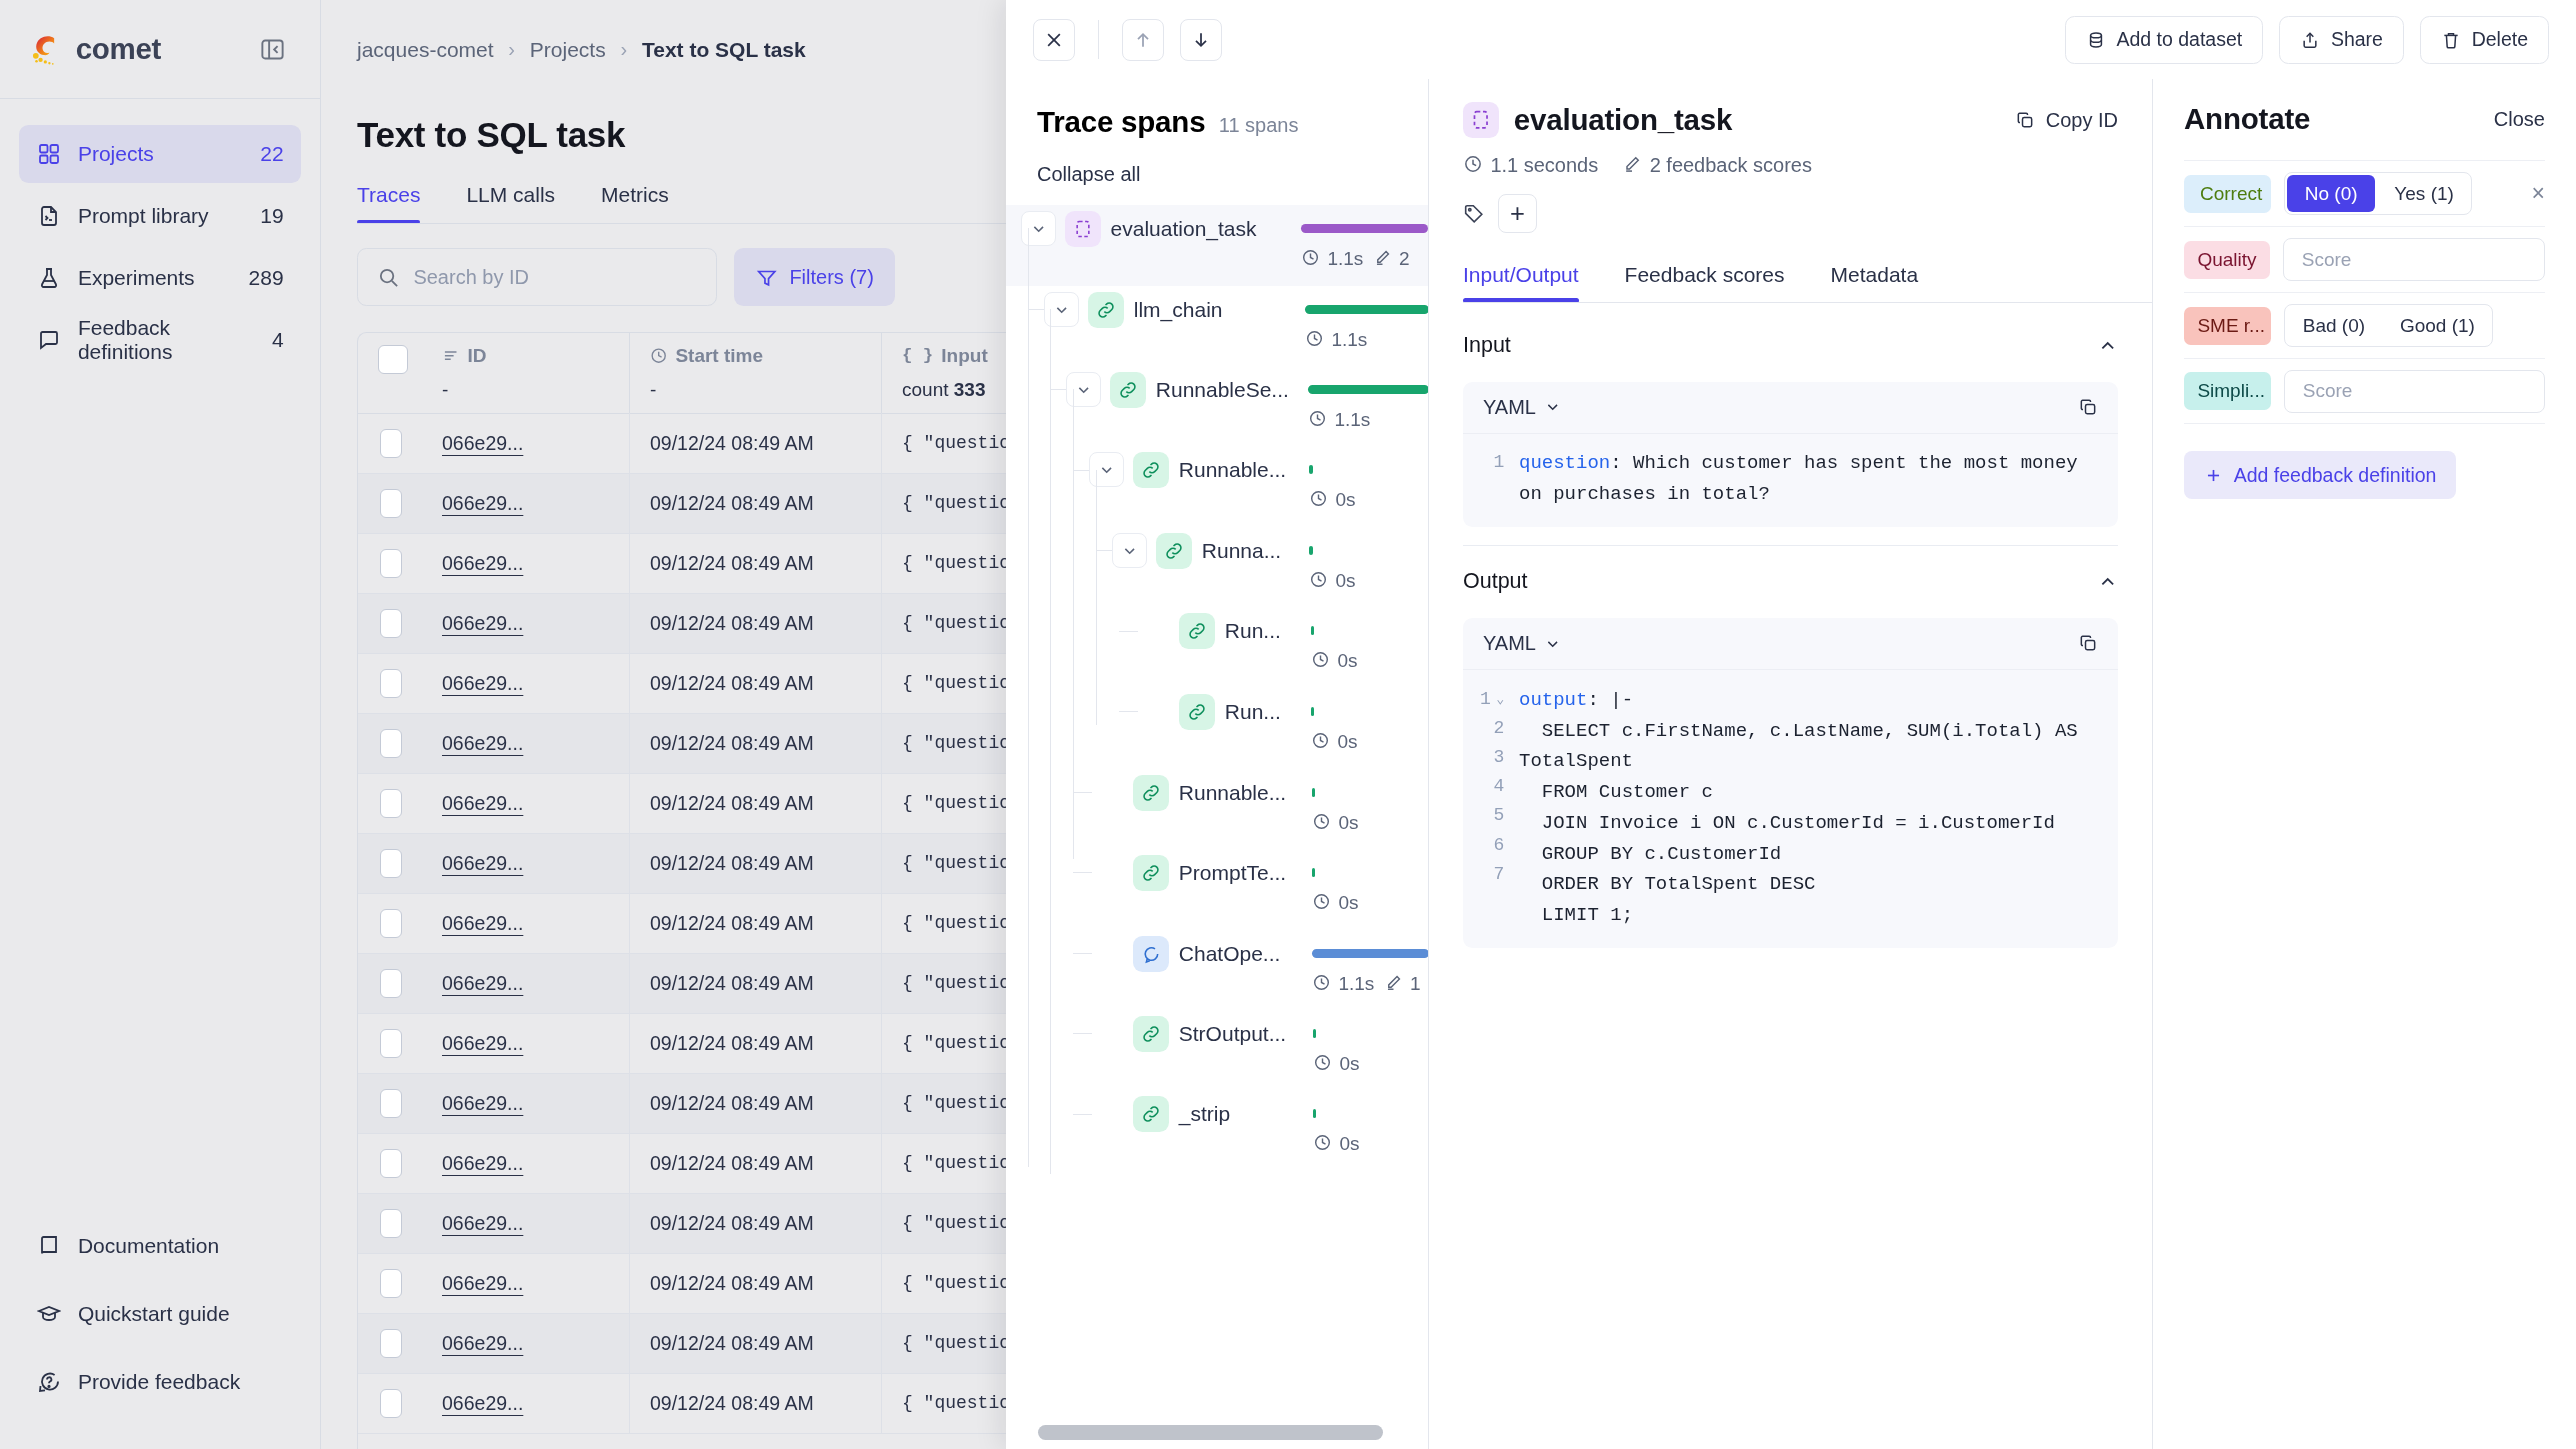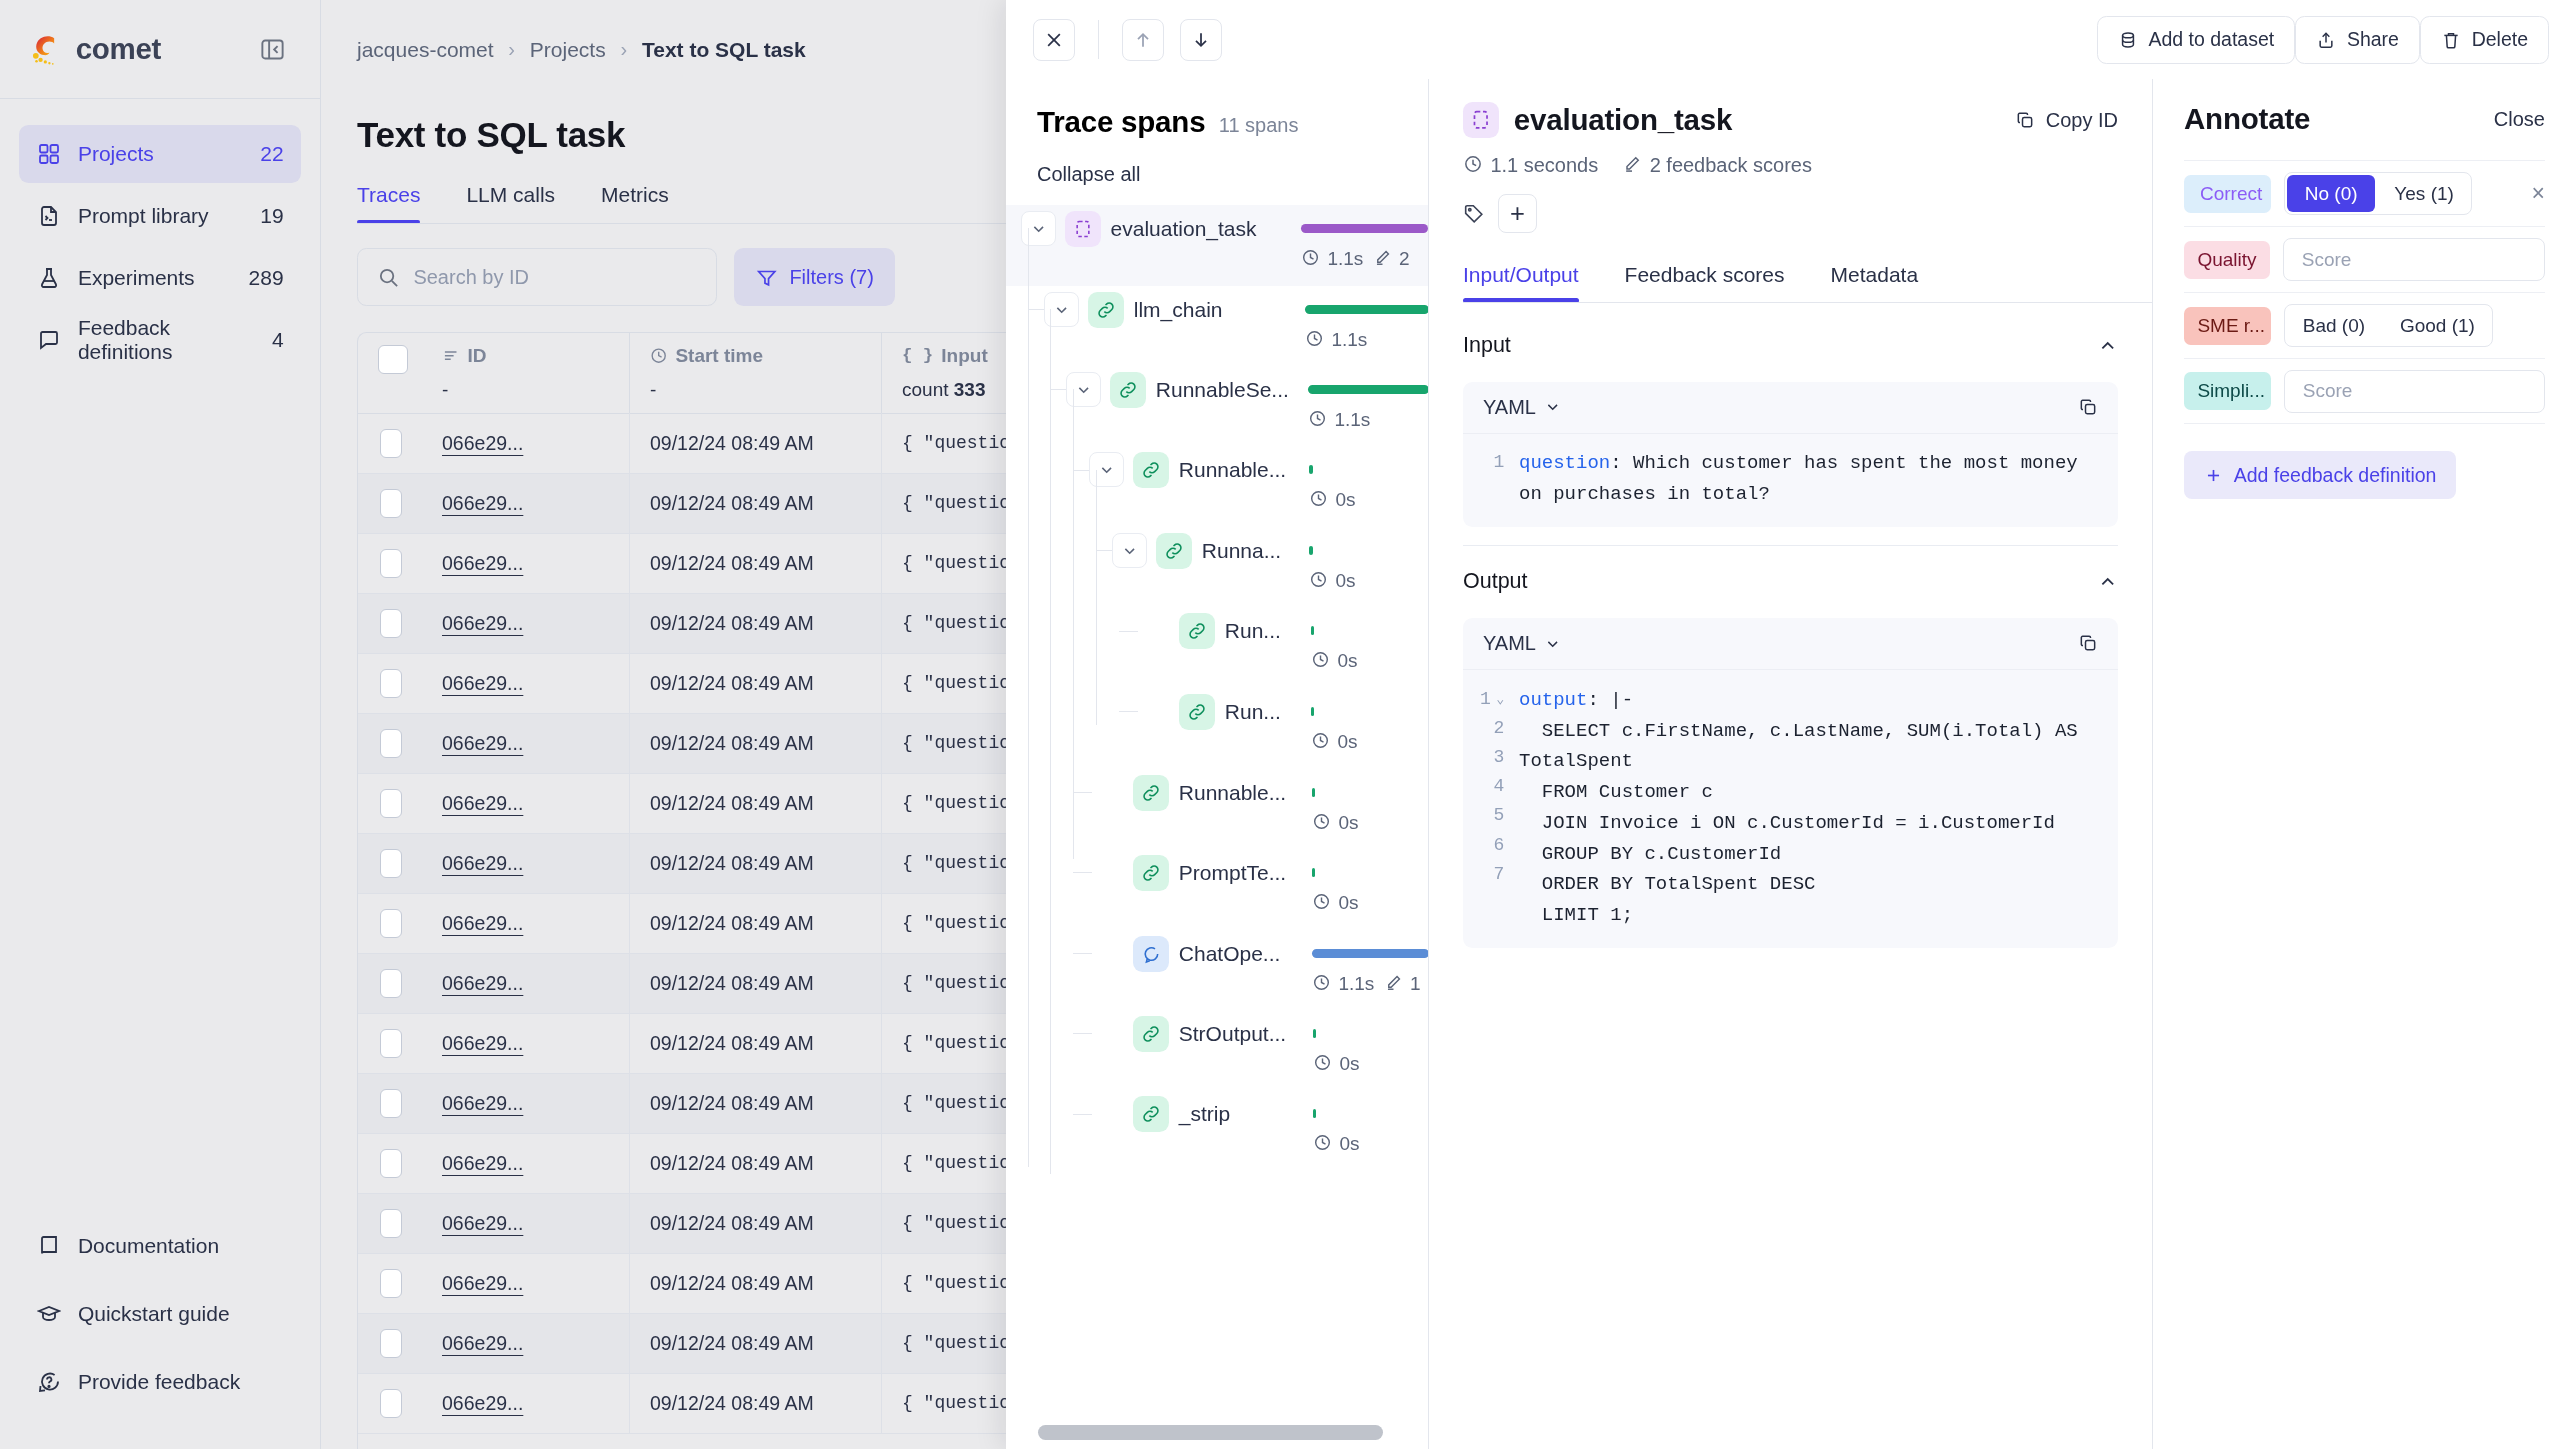--- a/index.html
+++ b/index.html
@@ -85,21 +85,21 @@
 
   
   #overlay { position:absolute; top:0; left:1006px; width:1570px; height:1449px;
              background:#ffffff; box-shadow:-5.4px 0 27px rgba(20,22,31,0.10);
              display:flex; flex-direction:column; }
   .ov-topbar { height:79px; display:flex; align-items:center; padding:0 27px; gap:16px; flex:none; }
   .icon-btn { width:42px; height:42px; border:1.3px solid #E3E6ED; border-radius:8px;
               display:flex; align-items:center; justify-content:center; color:#2A3147; background:#fff; }
   .icon-btn.muted { color:#9AA2B4; }
   .vsep { width:1.3px; height:39px; background:#E3E6ED; margin:0 6.7px; }
-  .ov-topbar-right { margin-left:auto; display:flex; align-items:flex-start; gap:0; }
+  .ov-topbar-right { margin-left:auto; display:flex; align-items:flex-start; gap:16px; }
   .pill-btn { height:48px; border:1.3px solid #E3E6ED; border-radius:9.4px; display:flex;
               align-items:center; gap:10.7px; padding:0 20px; font-size:19.5px; color:#2A3147; background:#fff; }
 
   .ov-body { flex:1; display:flex; min-height:0; }
 
   
   .spans-col { width:423px; flex:none; border-right:1.3px solid #E3E6ED;
                display:flex; flex-direction:column; min-height:0; position:relative; }
   .spans-head { padding:25.5px 31px 0 31px; display:flex; align-items:baseline; gap:13.4px; }
   .spans-title { font-size:29.5px; font-weight:700; color:#000000; letter-spacing:-0.2px; }
@@ -1112,21 +1112,21 @@
       </div>
     </div>
 
     <div class="annot-col">
       <div class="annot-head">
         <span class="annot-title">Annotate</span>
         <span class="annot-close">Close</span>
       </div>
       <div class="annot-list" id="annot-list">
           <div class="annot-row">
-            <span class="annot-chip" style="background: rgb(220, 238, 251); color: #8b5cf6; padding-left: 16px;">Correct</span>
+            <span class="annot-chip" style="background: rgb(220, 238, 251); color: #4d7c0f; padding-left: 16px;">Correct</span>
             <div class="seg">
               <div class="on">No (0)</div>
               <div>Yes (1)</div>
             </div>
             <span class="row-x">×</span>
           </div>
           <div class="annot-row">
             <span class="annot-chip" style="background: rgb(251, 221, 228); color: rgb(122, 20, 48);">Quality</span>
             <div class="score-input">Score</div>
           </div>

